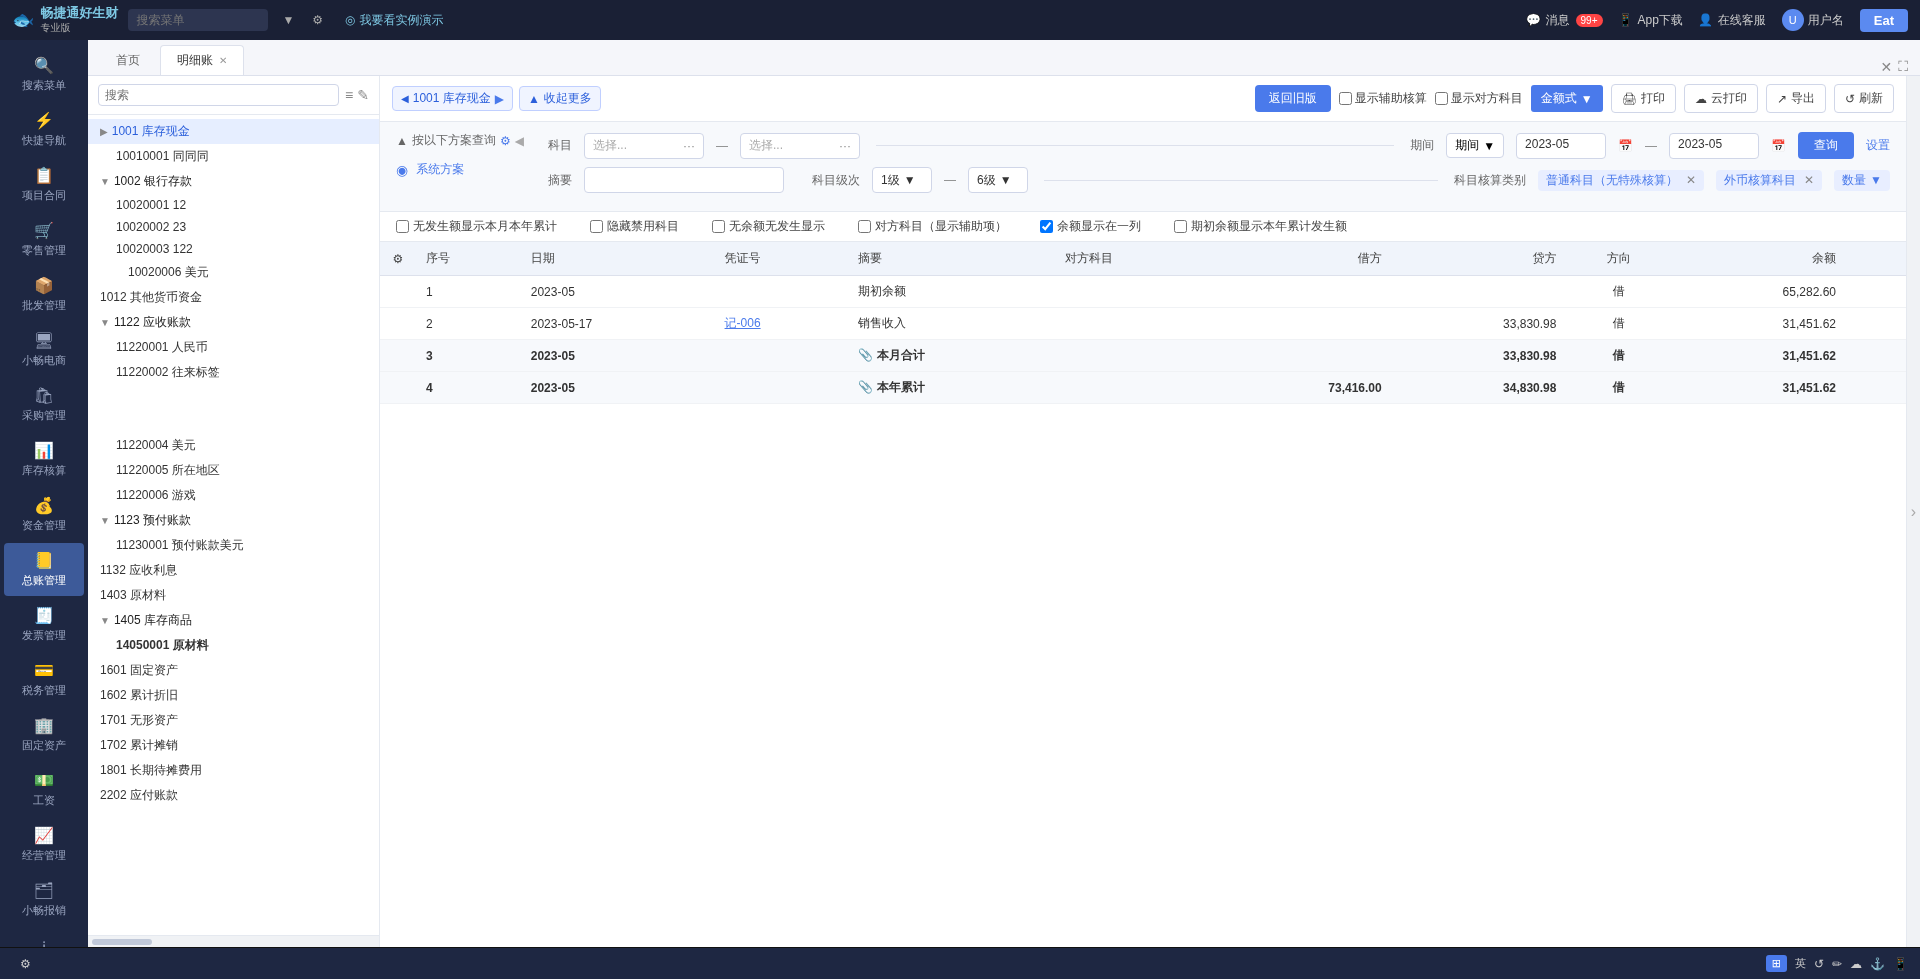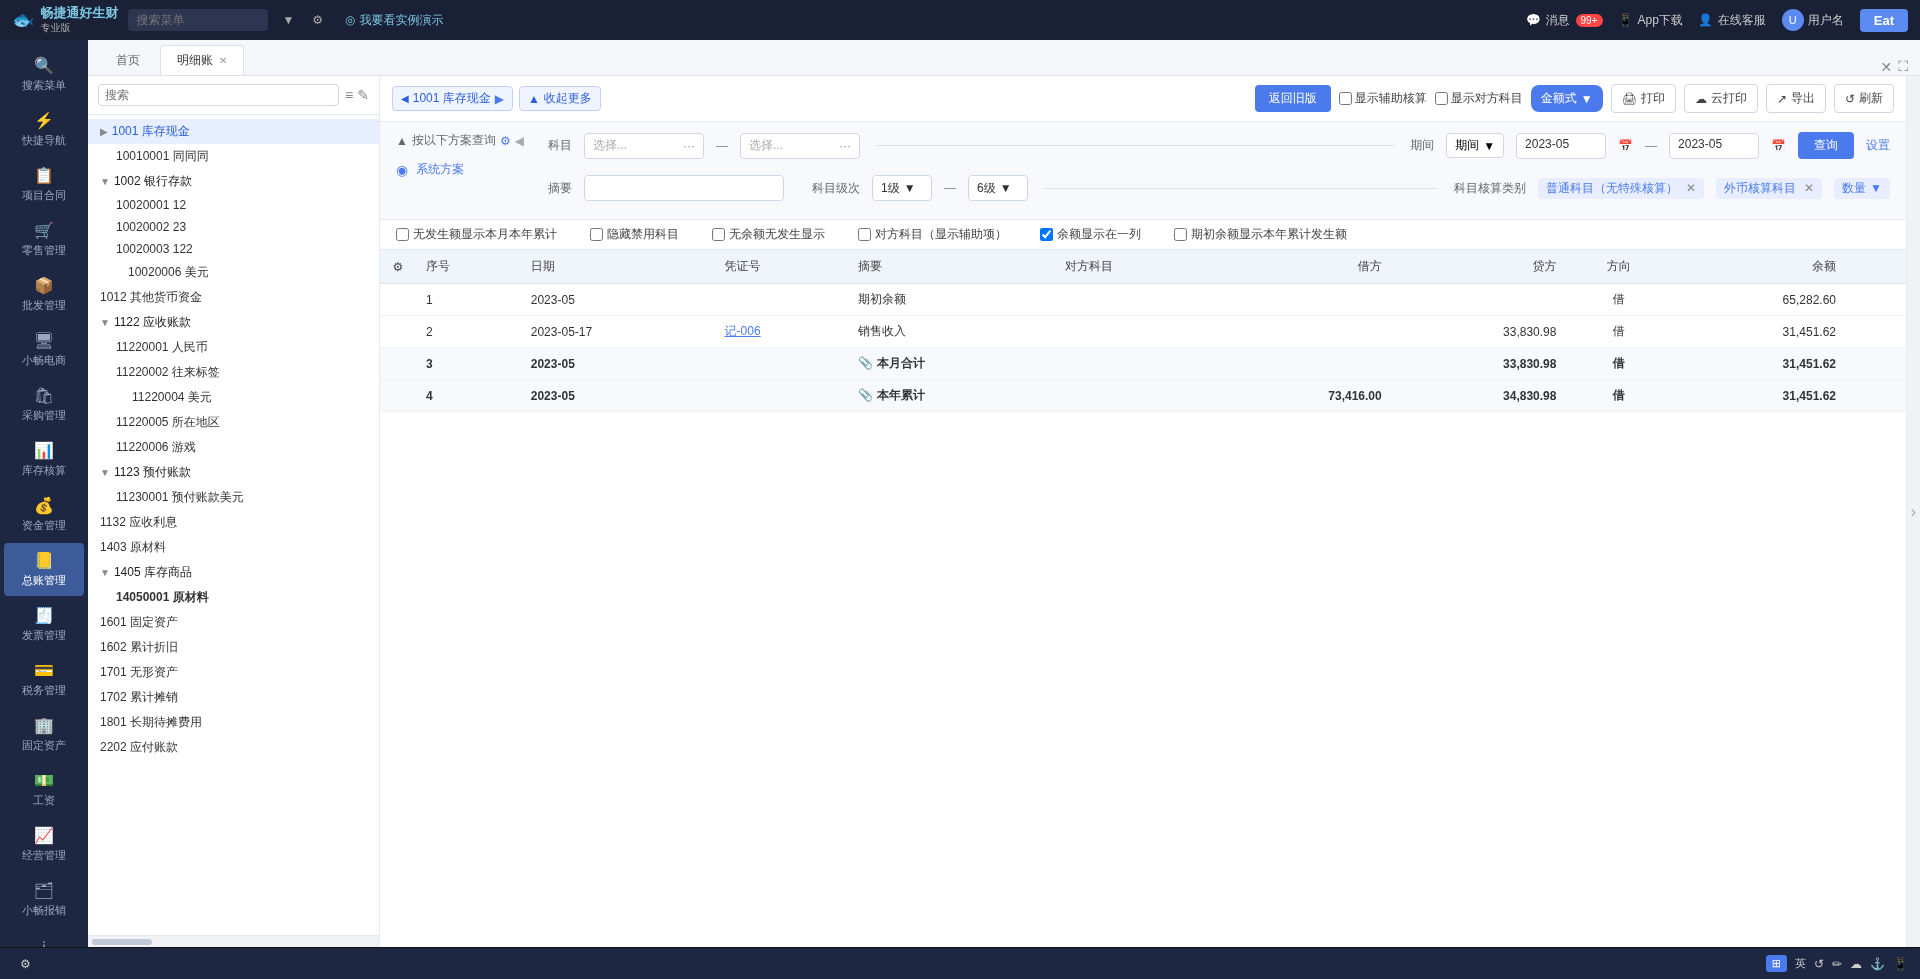--- a/index.html
+++ b/index.html
@@ -57,28 +57,28 @@
 
     
     .toolbar { padding: 8px 12px; display: flex; align-items: center; gap: 8px; border-bottom: 1px solid #e5e9f0; flex-shrink: 0; background: white; }
     .toolbar-left { display: flex; align-items: center; gap: 6px; }
     .selected-account { background: #f0f4ff; border: 1px solid #c0cfff; border-radius: 4px; padding: 3px 8px; color: #2b5fdb; display: flex; align-items: center; gap: 4px; }
     .expand-btn { background: #f0f4ff; border: 1px solid #c0cfff; border-radius: 4px; padding: 3px 8px; color: #2b5fdb; cursor: pointer; display: flex; align-items: center; gap: 4px; }
     .toolbar-right { margin-left: auto; display: flex; align-items: center; gap: 8px; }
     .btn-back { background: #4a7aeb; color: white; border: none; border-radius: 4px; padding: 5px 14px; cursor: pointer; font-size: 12px; }
     .checkbox-item { display: flex; align-items: center; gap: 3px; color: #444; white-space: nowrap; }
     .checkbox-item input { cursor: pointer; }
-    .btn-amount { background: #4a7aeb; color: white; border: none; border-radius: 8px; padding: 5px 10px; cursor: pointer; font-size: 12px; display: flex; align-items: center; gap: 4px; }
+    .btn-amount { background: #4a7aeb; color: white; border: none; border-radius: 3px; padding: 5px 10px; cursor: pointer; font-size: 12px; display: flex; align-items: center; gap: 4px; }
     .btn-print { color: #444; background: white; border: 1px solid #d0d6e8; border-radius: 4px; padding: 5px 10px; cursor: pointer; font-size: 12px; display: flex; align-items: center; gap: 4px; }
     .btn-export { color: #444; background: white; border: 1px solid #d0d6e8; border-radius: 4px; padding: 5px 10px; cursor: pointer; font-size: 12px; display: flex; align-items: center; gap: 4px; }
     .btn-refresh { color: #444; background: white; border: 1px solid #d0d6e8; border-radius: 4px; padding: 5px 10px; cursor: pointer; font-size: 12px; display: flex; align-items: center; gap: 4px; }
 
     
     .query-area { background: #f7f9fc; border-bottom: 1px solid #e5e9f0; padding: 10px 16px; flex-shrink: 0; }
-    .query-row { display: flex; align-items: center; gap: 12px; margin-bottom: 8px; }
+    .query-row { display: flex; align-items: center; gap: 12px; margin-bottom: 0; }
     .query-row:last-child { margin-bottom: 0; }
     .query-label { color: #666; white-space: nowrap; }
     .query-field { border: 1px solid #d0d6e8; border-radius: 4px; padding: 3px 8px; background: white; color: #333; min-width: 80px; height: 26px; outline: none; }
     .query-field.placeholder { color: #aaa; }
     .query-sep { color: #888; }
     .query-select { border: 1px solid #d0d6e8; border-radius: 4px; padding: 3px 8px; background: white; color: #333; height: 26px; outline: none; display: flex; align-items: center; gap: 4px; min-width: 60px; cursor: pointer; }
     .query-btn { background: #4a7aeb; color: white; border: none; border-radius: 4px; padding: 5px 16px; cursor: pointer; font-size: 12px; }
     .query-settings { color: #4a7aeb; cursor: pointer; font-size: 12px; }
     .query-section-header { display: flex; align-items: center; gap: 4px; color: #666; margin-bottom: 6px; cursor: pointer; }
     .filter-tag { background: #e8eeff; color: #4a7aeb; border-radius: 4px; padding: 2px 8px; display: flex; align-items: center; gap: 4px; font-size: 11px; }
@@ -292,21 +292,21 @@
           <div class="tree-node group">
             <span class="arrow">▼</span>
             <span>1122 应收账款</span>
           </div>
           <div class="tree-node" style="padding-left:28px;">
             <span>11220001 人民币</span>
           </div>
           <div class="tree-node" style="padding-left:28px;">
             <span>11220002 往来标签</span>
           </div>
-          <div class="tree-node" style="padding-left:44px;">
+          <div class="tree-node" style="padding-left:28px;margin-top:48px;">
             <span>11220004 美元</span>
           </div>
           <div class="tree-node" style="padding-left:28px;">
             <span>11220005 所在地区</span>
           </div>
           <div class="tree-node" style="padding-left:28px;">
             <span>11220006 游戏</span>
           </div>
           <div class="tree-node group">
             <span class="arrow">▼</span>

